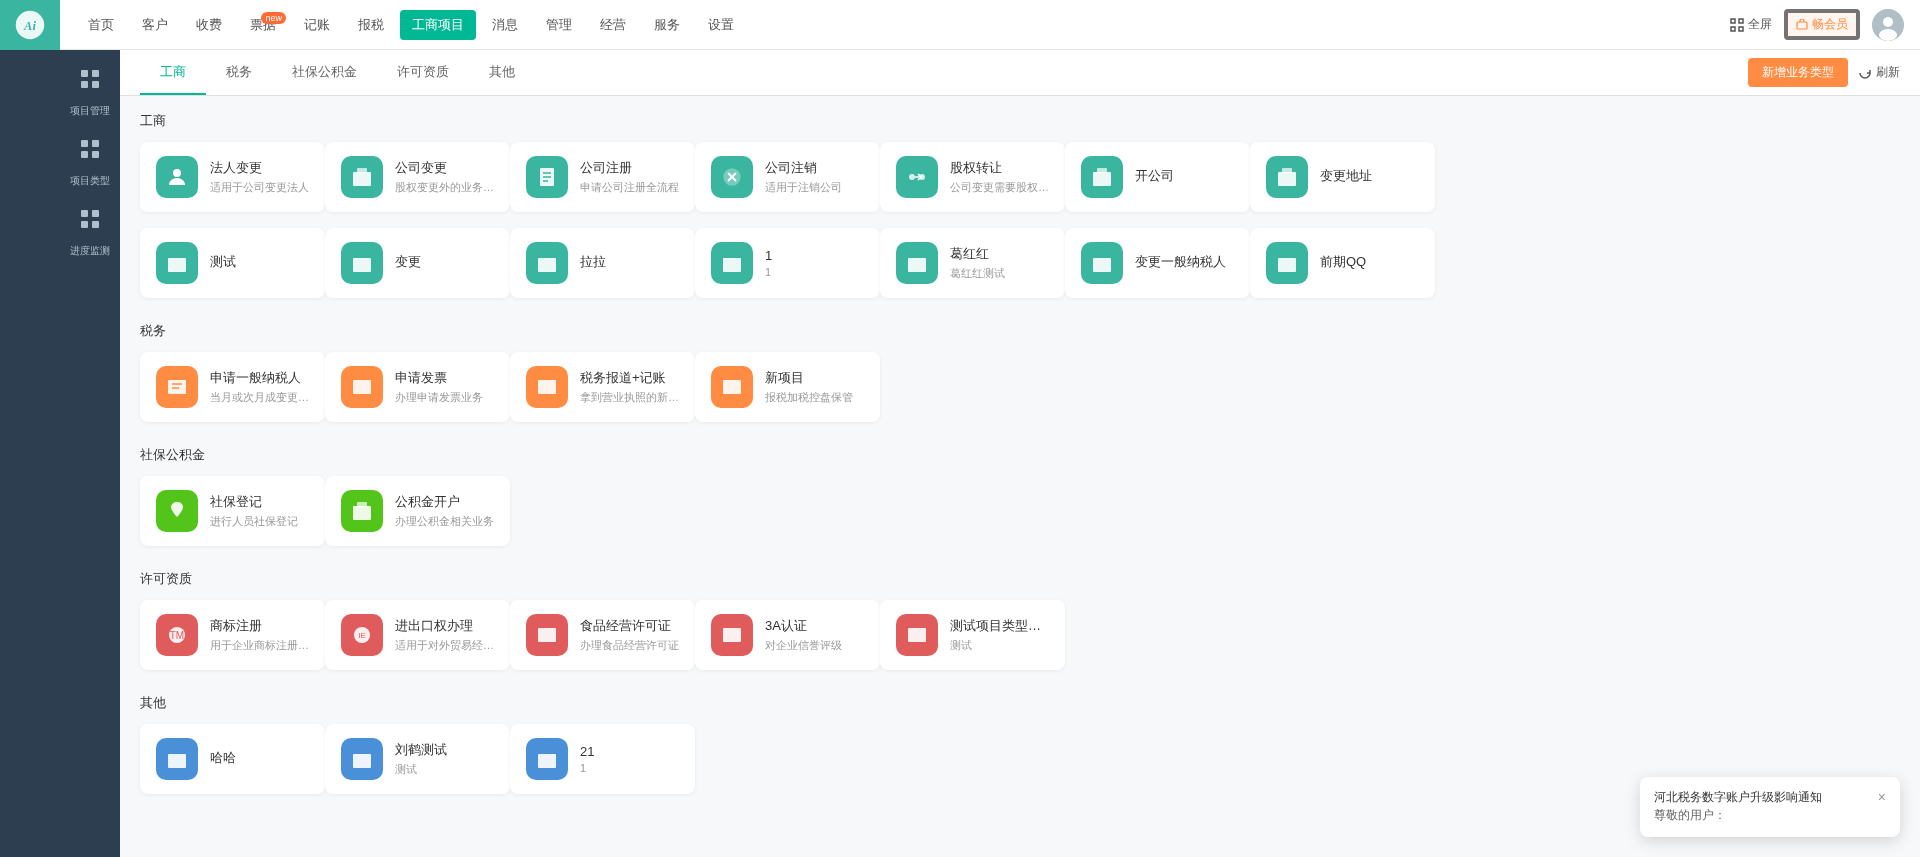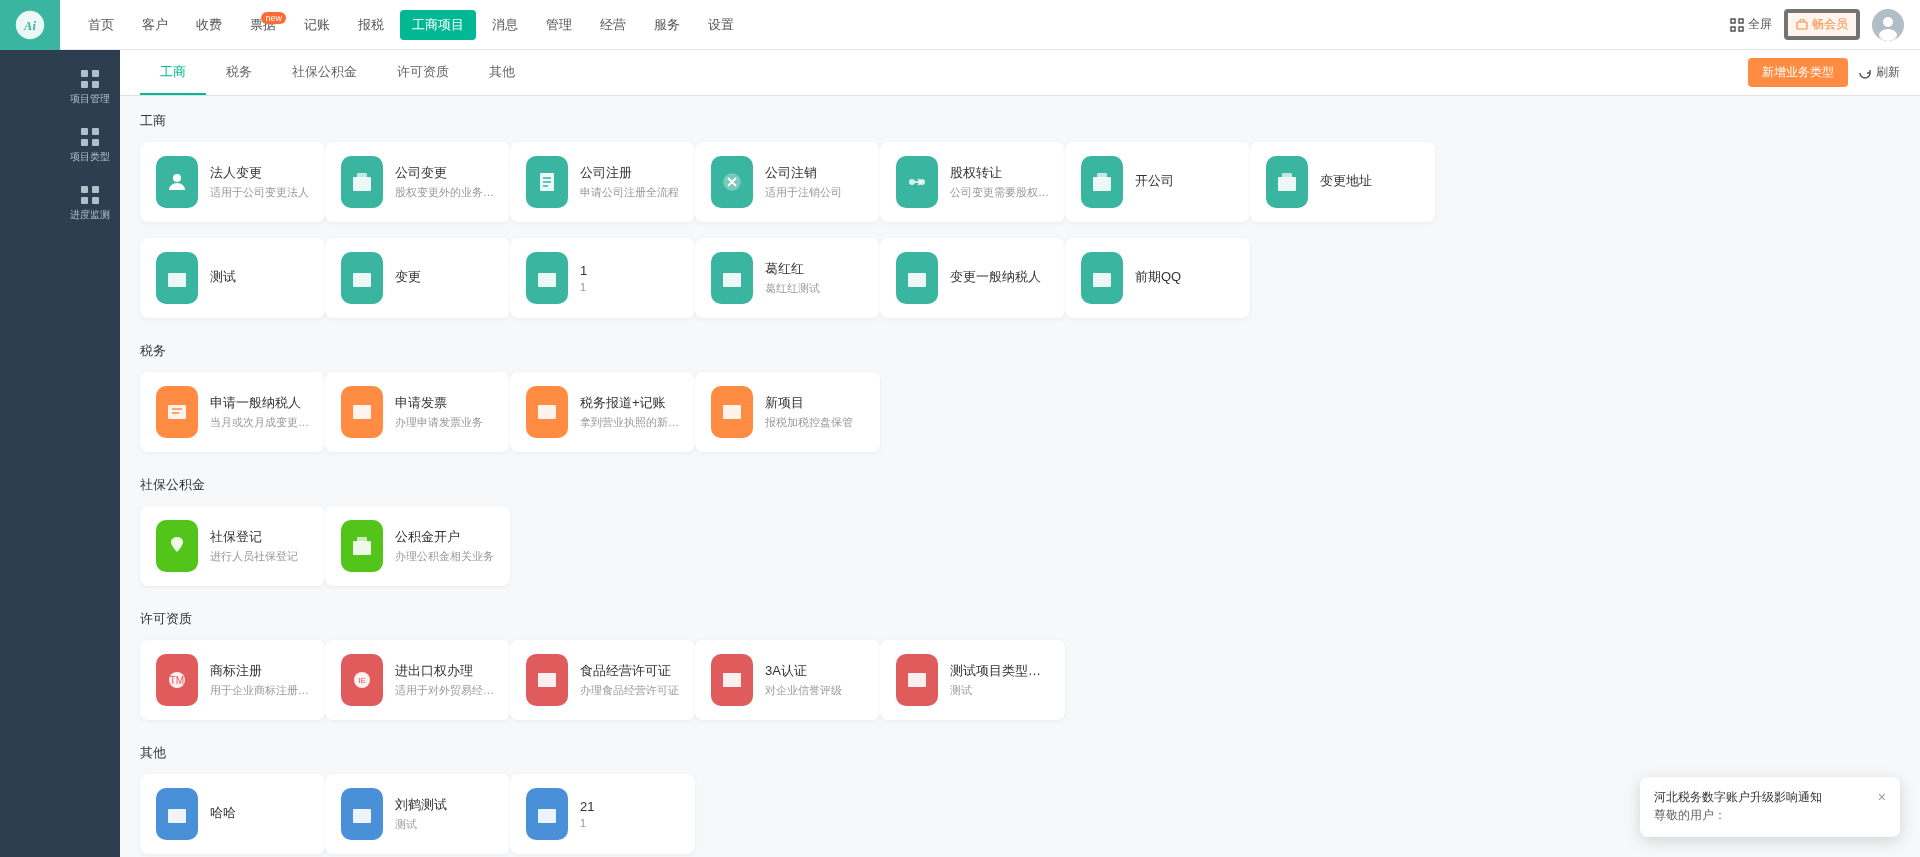--- a/index.html
+++ b/index.html
@@ -113,21 +113,21 @@
     }
     .sub-nav-item {
       width: 54px;
       padding: 8px 4px;
       display: flex;
       flex-direction: column;
       align-items: center;
       cursor: pointer;
       color: #aec0cc;
       font-size: 10px;
-      gap: 0;
+      gap: 12px;
       border-radius: 4px;
     }
 
     
     .page-content {
       flex: 1;
       display: flex;
       flex-direction: column;
       overflow: hidden;
     }
@@ -216,21 +216,21 @@
       display: flex;
       align-items: center;
       gap: 12px;
       cursor: pointer;
       box-shadow: 0 1px 4px rgba(0,0,0,0.06);
       transition: box-shadow 0.2s;
     }
 
     .card-icon {
       width: 42px;
-      height: 52px;
+      height: 42px;
       border-radius: 10px;
       display: flex;
       align-items: center;
       justify-content: center;
       flex-shrink: 0;
       font-size: 20px;
       color: #fff;
     }
     .card-info { flex: 1; min-width: 0; }
     .card-title {
@@ -519,20 +519,30 @@
               <div class="card-desc"></div>
             </div>
           </div>
           <div class="service-card">
             <div class="card-icon ic-teal">
               <svg width="24" height="24" viewBox="0 0 24 24" fill="white">
                   <rect x="3" y="7" width="18" height="14" rx="1" fill="white" opacity="0.9"></rect>
                 </svg>
             </div>
             <div class="card-info">
+              <div class="card-title">拉拉</div>
+            </div>
+          </div>
+          <div class="service-card">
+            <div class="card-icon ic-teal">
+              <svg width="24" height="24" viewBox="0 0 24 24" fill="white">
+                  <rect x="3" y="7" width="18" height="14" rx="1" fill="white" opacity="0.9"></rect>
+                </svg>
+            </div>
+            <div class="card-info">
               <div class="card-title">1</div>
               <div class="card-desc">1</div>
             </div>
           </div>
           <div class="service-card">
             <div class="card-icon ic-teal">
               <svg width="24" height="24" viewBox="0 0 24 24" fill="white">
                   <rect x="3" y="7" width="18" height="14" rx="1" fill="white" opacity="0.9"></rect>
                 </svg>
             </div>

